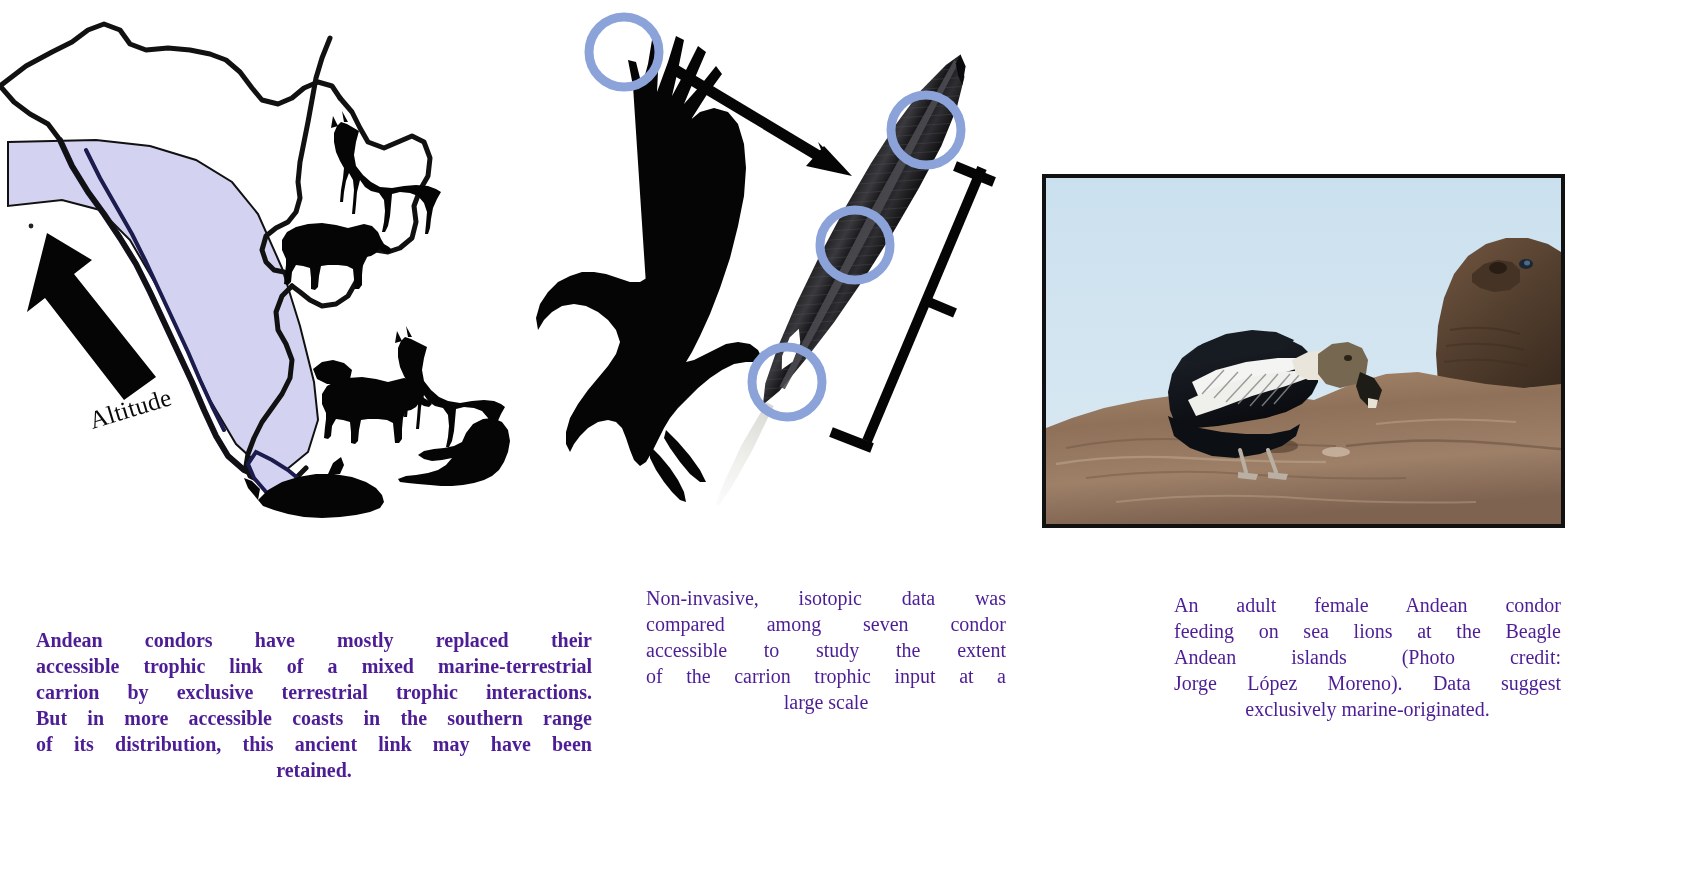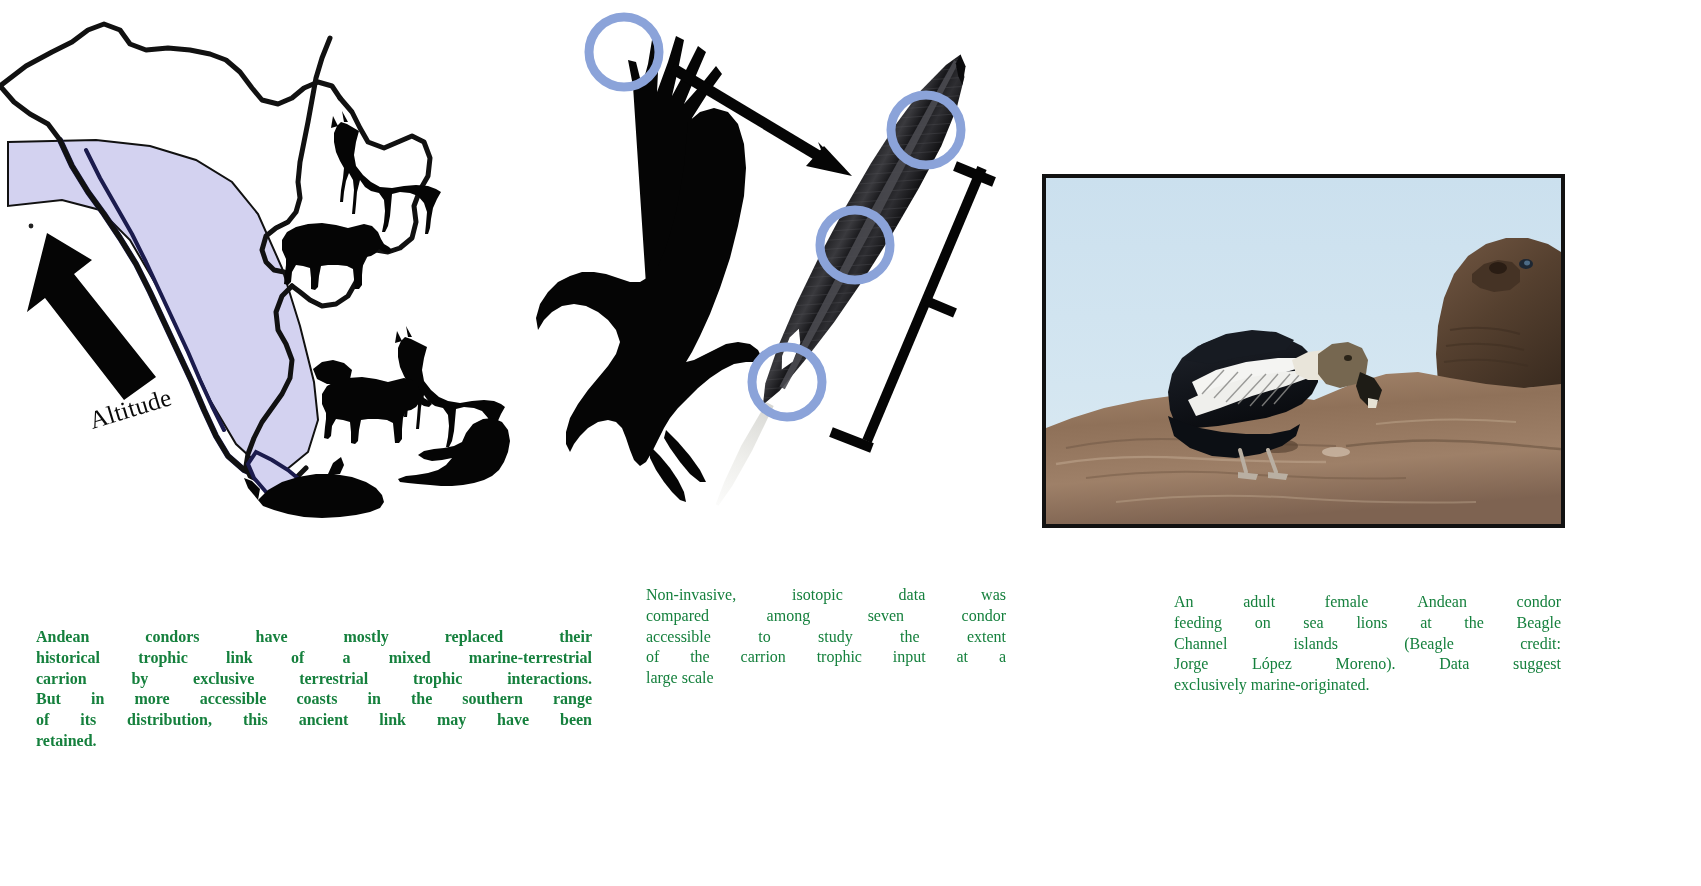--- a/index.html
+++ b/index.html
@@ -64,41 +64,41 @@
     border: 4px solid #111111;
     background: #cfe2ef;
     overflow: hidden;
     box-sizing: border-box;
   }
   #photo-svg { display: block; width: 100%; height: 100%; }
 
   
   .caption {
     position: absolute;
-    font-size: 16px;
+    font-size: 20px;
     line-height: 1.30;
     text-align: justify;
-    color: #15803d;
+    color: #4c1d95;
     -webkit-hyphens: none;
     hyphens: none;
   }
 
   #caption-left   { left: 36px;   top: 627px;  width: 556px; font-weight: bold; }
   #caption-middle { left: 646px;  top: 585px;  width: 360px; }
   #caption-right  { left: 1174px; top: 592px;  width: 387px; }
 
   .cap-line { display: block; }
   
   .cap-line.j {
     text-align: justify;
     text-align-last: justify;
     white-space: nowrap;
   }
   .cap-line.e {
-    text-align: left;
+    text-align: center;
     white-space: nowrap;
   }
 </style>
 </head>
 <body>
 
 <div id="figure">
 
   <div id="panel-map" class="abs">
     <svg id="map-svg" viewBox="0 0 560 560" xmlns="http://www.w3.org/2000/svg">
@@ -424,36 +424,36 @@
         <path fill="#B9AFA2" d="M 192,294 L 212,296 L 210,302 L 192,300 Z"></path>
         <path fill="#B9AFA2" d="M 222,294 L 242,296 L 240,302 L 222,300 Z"></path>
       </g>
 
       <text x="252" y="332" font-family="Liberation Serif, serif" font-size="9" fill="#5E4A38" opacity="0.35" letter-spacing="2">&nbsp;</text>
     </svg>
   </div>
 
   <div id="caption-left" class="caption">
     <span class="cap-line j">Andean condors have mostly replaced their</span>
-    <span class="cap-line j">historical trophic link of a mixed marine-terrestrial</span>
+    <span class="cap-line j">accessible trophic link of a mixed marine-terrestrial</span>
     <span class="cap-line j">carrion by exclusive terrestrial trophic interactions.</span>
     <span class="cap-line j">But in more accessible coasts in the southern range</span>
     <span class="cap-line j">of its distribution, this ancient link may have been</span>
     <span class="cap-line e">retained.</span>
   </div>
 
   <div id="caption-middle" class="caption">
     <span class="cap-line j">Non-invasive, isotopic data was</span>
     <span class="cap-line j">compared among seven condor</span>
     <span class="cap-line j">accessible to study the extent</span>
     <span class="cap-line j">of the carrion trophic input at a</span>
     <span class="cap-line e">large scale</span>
   </div>
 
   <div id="caption-right" class="caption">
     <span class="cap-line j">An adult female Andean condor</span>
     <span class="cap-line j">feeding on sea lions at the Beagle</span>
-    <span class="cap-line j">Channel islands (Beagle credit:</span>
+    <span class="cap-line j">Andean islands (Photo credit:</span>
     <span class="cap-line j">Jorge López Moreno). Data suggest</span>
     <span class="cap-line e">exclusively marine-originated.</span>
   </div>
 
 </div>
 
 </body></html>

